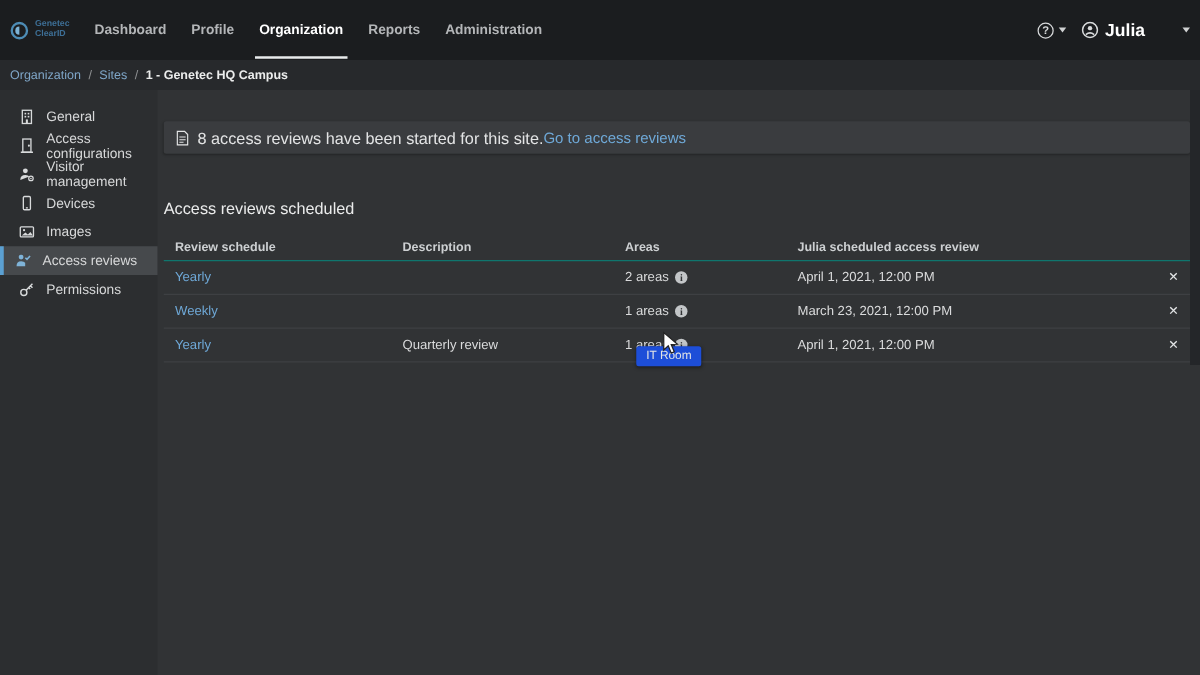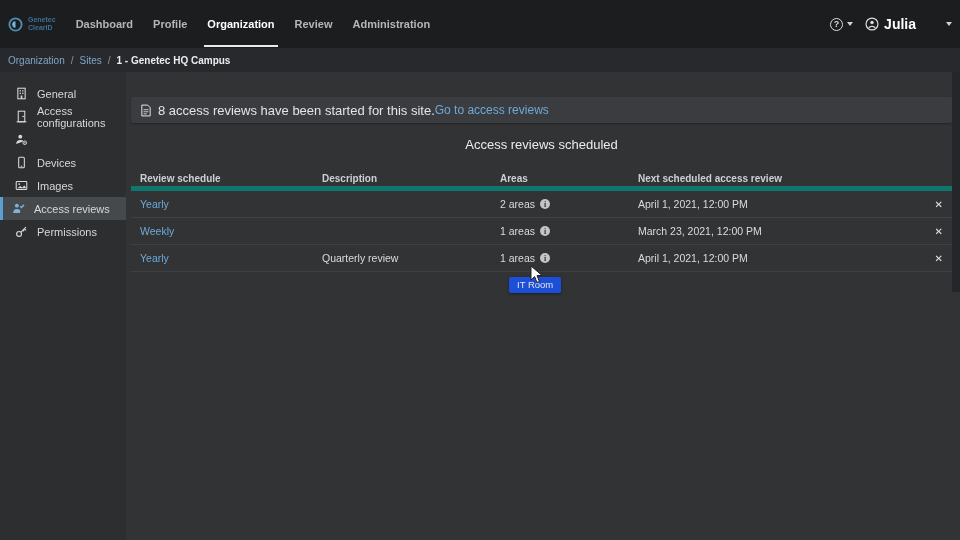--- a/index.html
+++ b/index.html
@@ -37,27 +37,27 @@
   .side-item .icn { width:14px; height:14px; display:flex; align-items:center; justify-content:center; flex-shrink:0; }
   .side-item.active { background:#46494c; border-left-color:#5ba0d2; padding-left:8px; }
   .content { flex:1; position:relative; padding:25px 8px 0 5px; }
   
   .banner { height:26px; background:#3a3c3f; border-radius:2px; display:flex; align-items:center; padding:0 6px 0 10px; box-shadow:0 1px 2px rgba(0,0,0,.3); }
   .banner-text { font-size:13px; color:#e3e4e5; margin-left:7px; }
   .banner-link { font-size:12px; color:#6fa9d8; margin-left:0; cursor:pointer; }
   .btn { background:#8fc4ea; color:#24384a; font-size:10.5px; border:none; border-radius:3px; padding:5px 11px; cursor:pointer; font-family:"Liberation Sans",sans-serif; white-space:nowrap; }
   .banner .btn { margin-left:auto; }
   
-  .section-row { display:flex; align-items:center; margin-top:14px; height:22px;flex-direction:column; }
+  .section-row { display:flex; align-items:center; margin-top:32px; height:22px; }
   .section-title { font-size:13px; color:#ebecec; }
   .section-row .btn { margin-left:auto; }
   
   .table { margin-top:11px; }
   .t-head, .t-row { display:grid; grid-template-columns:182px 178px 138px 1fr 24px; padding:0 9px; align-items:center; }
-  .t-head { height:21px; border-bottom:5px solid #0f766e; font-size:10px; font-weight:bold; color:#cdd0d2; }
+  .t-head { height:21px; border-bottom:1px solid #0f766e; font-size:10px; font-weight:bold; color:#cdd0d2; }
   .t-row { height:27px; border-bottom:1px solid #3e4043; font-size:10.5px; color:#dadbdc; }
   .cell-link { color:#6fa9d8; cursor:pointer; }
   .cell-areas { display:flex; align-items:center; gap:5px; }
   .info-dot { width:10px; height:10px; border-radius:50%; background:#c3c6c8; color:#313335; font-size:8px; font-weight:bold; font-family:"Liberation Serif",serif; display:flex; align-items:center; justify-content:center; cursor:pointer; flex-shrink:0; }
   .close-x { color:#e4e6e7; font-size:10px; text-align:right; cursor:pointer; }
   
   .scroll-strip { position:absolute; right:0; top:72px; width:8px; height:220px; background:#242629; cursor:pointer; }
   .tooltip { position:absolute; left:509px; top:277px; background:#1d4ed8; color:#e2e4e5; font-size:9.5px; padding:2px 8px 3px; border-radius:2px; box-shadow:0 1px 3px rgba(0,0,0,.4); white-space:nowrap; }
   .cursor { position:absolute; left:530px; top:265px; }
 </style>
@@ -72,21 +72,21 @@
     </svg>
     <span class="logo-text">
       <span>Genetec</span>
       <span>ClearID</span>
     </span>
   </div>
   <div class="nav">
     <div class="nav-item">Dashboard</div>
     <div class="nav-item">Profile</div>
     <div class="nav-item active">Organization</div>
-    <div class="nav-item">Review</div>
+    <div class="nav-item">Reports</div>
     <div class="nav-item">Administration</div>
   </div>
   <div class="topbar-right">
     <div class="help-circle">?</div>
     <div class="caret"></div>
     <div class="user">
       <svg width="14" height="14" viewBox="0 0 16 16">
         <circle cx="8" cy="8" r="6.8" fill="none" stroke="#d9dbdc" stroke-width="1.4"></circle>
         <circle cx="8" cy="6.3" r="2" fill="#d9dbdc"></circle>
         <path d="M4.2 12.2 Q8 9.2 11.8 12.2" fill="none" stroke="#d9dbdc" stroke-width="1.6"></path>
@@ -133,20 +133,21 @@
     </div>
     <div class="side-item">
       <span class="icn">
         <svg width="13" height="13" viewBox="0 0 16 16">
             <circle cx="6.5" cy="4.5" r="2.4" fill="#d8dadb"></circle>
             <path d="M1.5 13.5 Q1.5 8.5 6.5 8.5 Q9.5 8.5 10.5 10" fill="#d8dadb"></path>
             <circle cx="12" cy="12" r="2.2" fill="none" stroke="#d8dadb" stroke-width="1.2"></circle>
             <circle cx="12" cy="12" r="0.8" fill="#d8dadb"></circle>
           </svg>
       </span>
+      <span class="label">Visitor management</span>
     </div>
     <div class="side-item">
       <span class="icn">
         <svg width="13" height="13" viewBox="0 0 16 16">
             <rect x="4.5" y="1.5" width="7" height="13" rx="1.2" fill="none" stroke="#d8dadb" stroke-width="1.3"></rect>
             <path d="M7 12.6 h2" stroke="#d8dadb" stroke-width="1.2"></path>
           </svg>
       </span>
       <span class="label">Devices</span>
     </div>
@@ -194,21 +195,21 @@
 
     <div class="section-row">
       <span class="section-title">Access reviews scheduled</span>
     </div>
 
     <div class="table">
       <div class="t-head">
         <span>Review schedule</span>
         <span>Description</span>
         <span>Areas</span>
-        <span>Next scheduled access review</span>
+        <span>Julia scheduled access review</span>
         <span></span>
       </div>
 
       <div class="t-row">
         <span class="cell-link">Yearly</span>
         <span></span>
         <span class="cell-areas">
           <span>2 areas</span>
           <span class="info-dot">i</span>
         </span>

